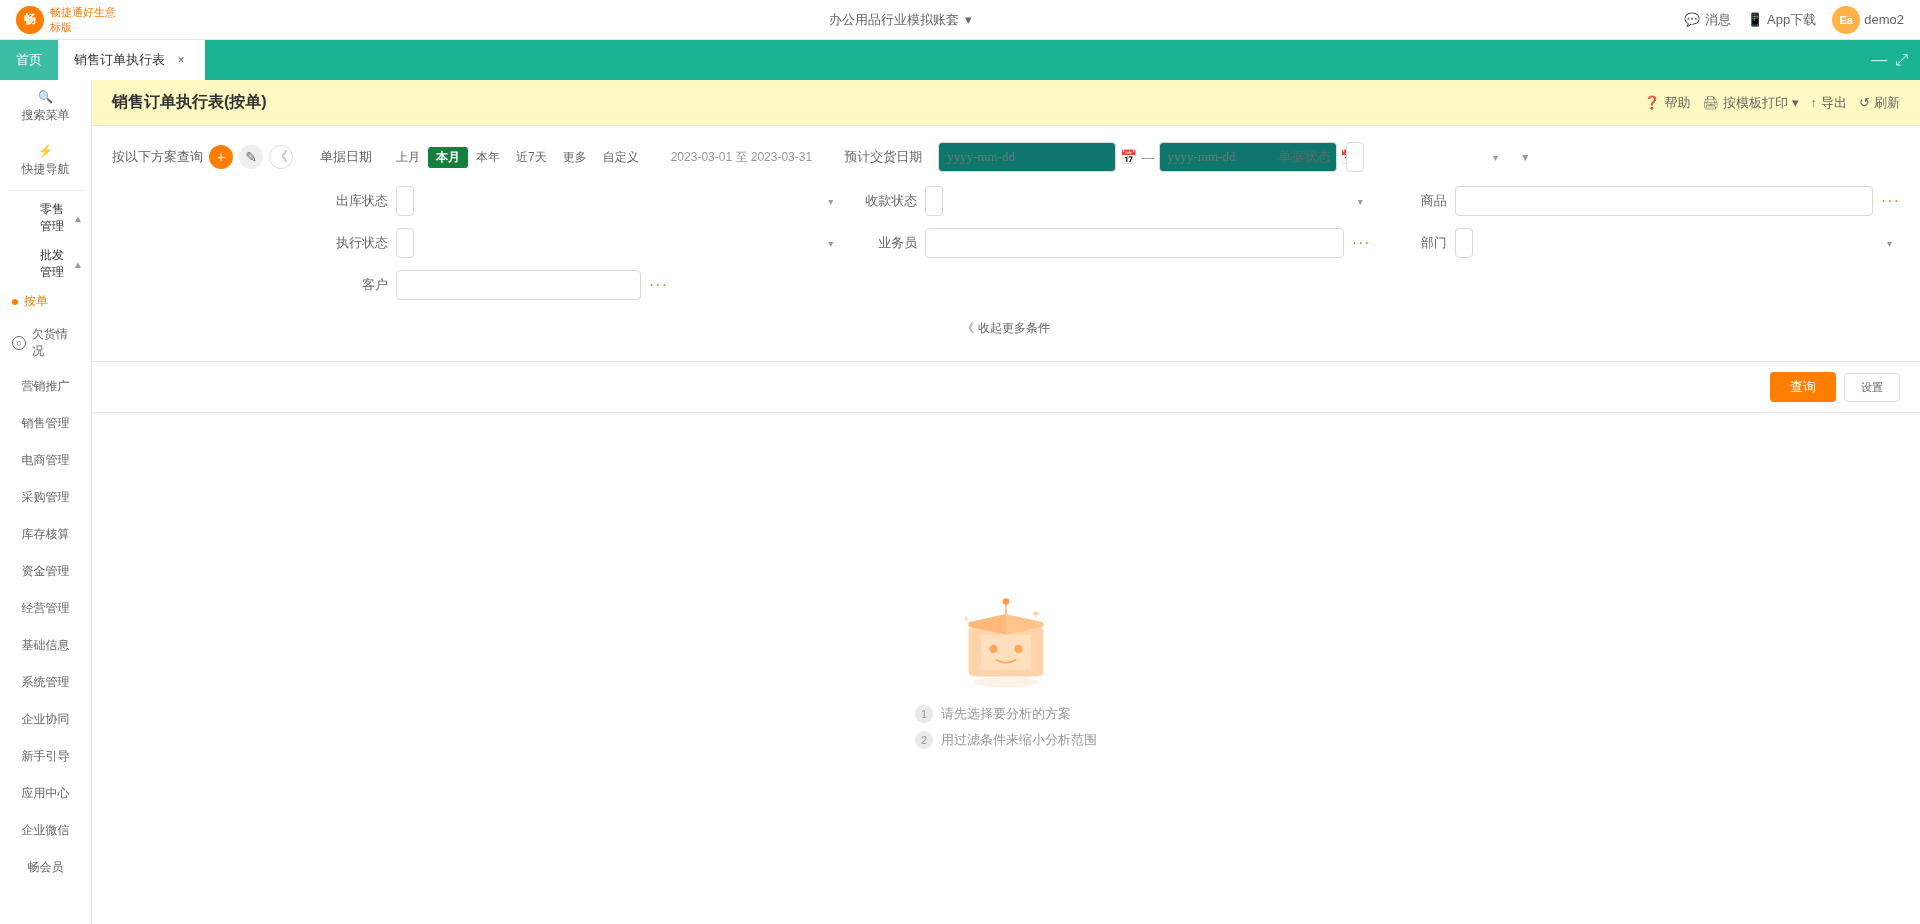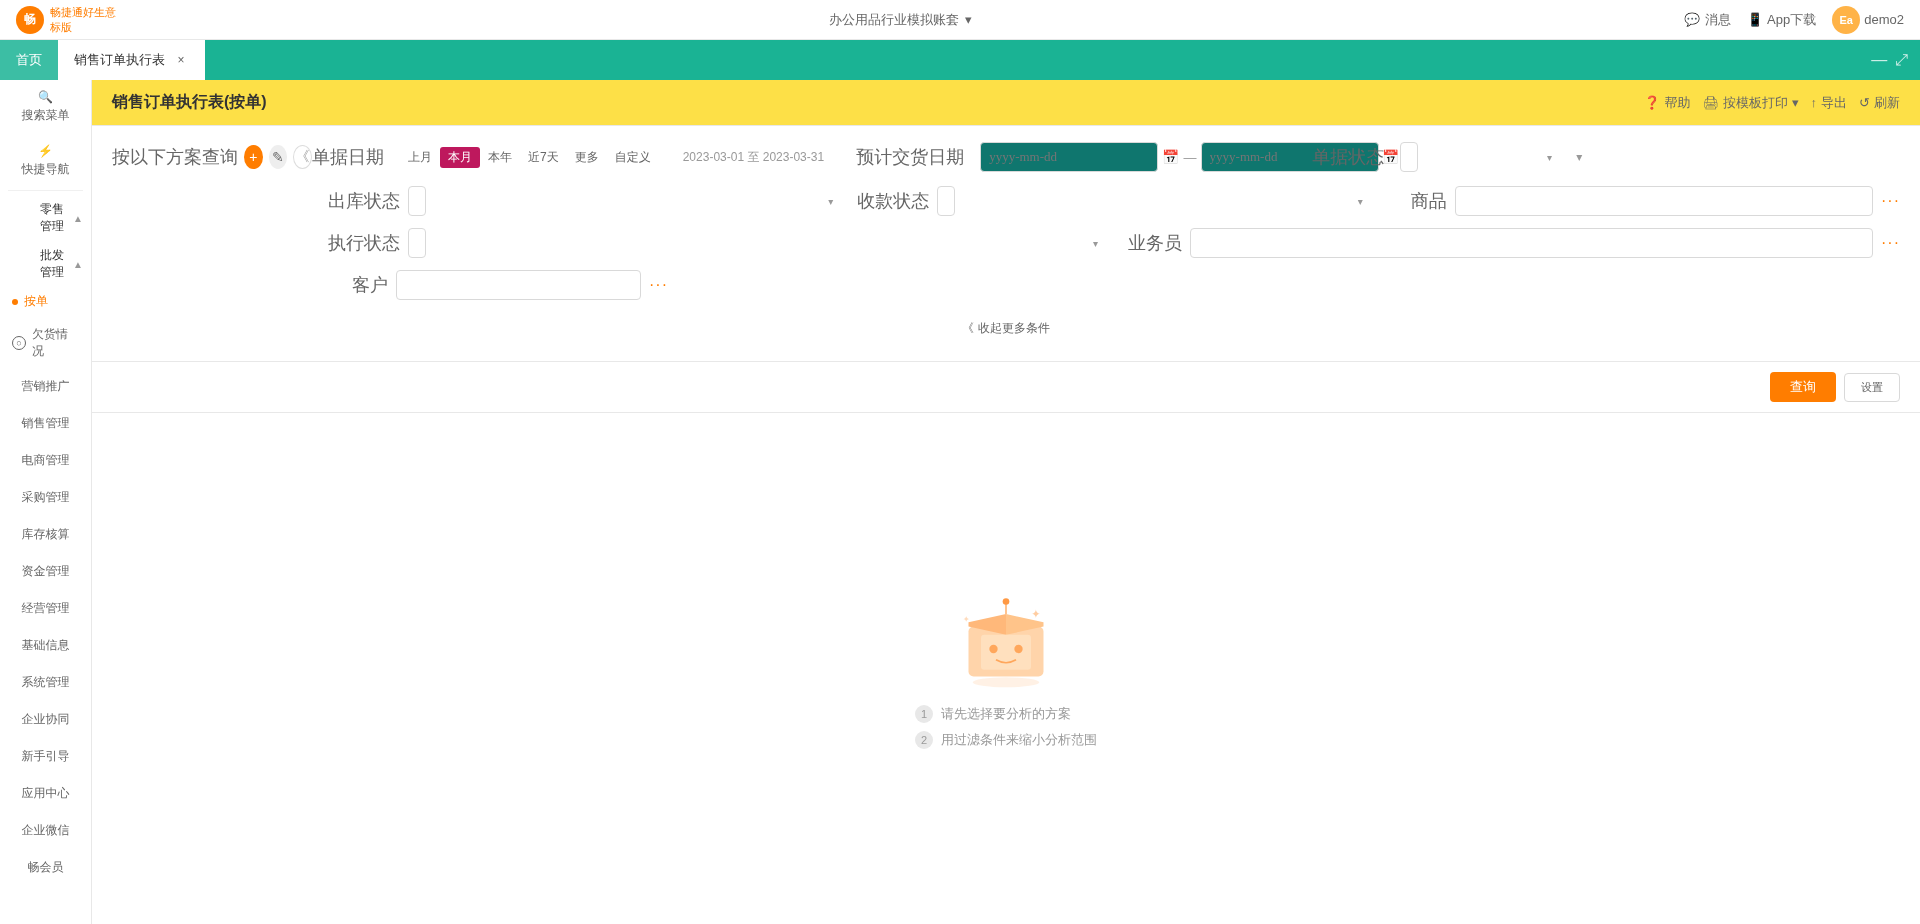--- a/index.html
+++ b/index.html
@@ -61,48 +61,48 @@
     .sidebar-group-header .arrow { font-size: 10px; color: #999; }
     .sidebar-sub-item { padding: 8px 12px; font-size: 12px; color: #666; cursor: pointer; display: flex; align-items: center; gap: 6px; }
     .sidebar-sub-item.active { color: #ff7d00; }
     .sidebar-sub-item .dot { width: 6px; height: 6px; border-radius: 50%; background: #ff7d00; flex-shrink: 0; }
     .sidebar-sub-item .circle-icon { width: 14px; height: 14px; border-radius: 50%; border: 1.5px solid currentColor; display: flex; align-items: center; justify-content: center; font-size: 9px; flex-shrink: 0; }
 
     
     .content-area { flex: 1; display: flex; flex-direction: column; overflow: hidden; }
 
     
-    .page-header { background: #fde047; padding: 12px 20px 0; border-bottom: 1px solid #e8e8e8; display: flex; align-items: center; justify-content: space-between; flex-shrink: 0; }
+    .page-header { background: #fef9c3; padding: 12px 20px 0; border-bottom: 1px solid #e8e8e8; display: flex; align-items: center; justify-content: space-between; flex-shrink: 0; }
     .page-title { font-size: 16px; font-weight: bold; color: #333; padding-bottom: 12px; }
     .page-actions { display: flex; align-items: center; gap: 12px; padding-bottom: 12px; }
     .page-action { display: flex; align-items: center; gap: 4px; color: #666; font-size: 13px; cursor: pointer; }
 
     
     .filter-area { background: #fff; padding: 16px 20px; border-bottom: 1px solid #e8e8e8; flex-shrink: 0; }
     .filter-top { display: flex; align-items: center; margin-bottom: 14px; }
     .filter-left-panel { width: 200px; display: flex; align-items: center; gap: 6px; flex-shrink: 0; }
     .filter-icon-btn { width: 24px; height: 24px; border-radius: 50%; background: #ff7d00; color: white; display: flex; align-items: center; justify-content: center; font-size: 14px; cursor: pointer; }
     .filter-icon-btn.secondary { background: #eee; color: #666; }
     .filter-icon-btn.collapse { background: none; color: #999; border: 1px solid #ddd; }
 
     .filter-row { display: flex; align-items: center; gap: 16px; margin-bottom: 12px; }
     .filter-group { display: flex; align-items: center; gap: 8px; flex: 1; }
-    .filter-label { color: #666; font-size: 18px; white-space: nowrap; min-width: 60px; text-align: right; }
+    .filter-label { color: #666; font-size: 13px; white-space: nowrap; min-width: 60px; text-align: right; }
     .filter-input { flex: 1; height: 30px; border: 1px solid #d9d9d9; border-radius: 4px; padding: 0 8px; font-size: 13px; color: #333; background: white; outline: none; }
     .filter-select { flex: 1; height: 30px; border: 1px solid #d9d9d9; border-radius: 4px; padding: 0 8px; font-size: 13px; color: #333; background: white; outline: none; appearance: none; cursor: pointer; }
     .filter-select-wrap { flex: 1; position: relative; }
     .filter-select-wrap::after { content: '▾'; position: absolute; right: 8px; top: 50%; transform: translateY(-50%); color: #999; pointer-events: none; font-size: 10px; }
     .filter-date-wrap { flex: 1; display: flex; align-items: center; gap: 4px; }
     .filter-date-input { flex: 1; height: 30px; border: 1px solid #d9d9d9; border-radius: 4px; padding: 0 8px; font-size: 13px; color: #ccc; background: #0f766e; outline: none; font-family: Liberation Serif, serif; }
     .filter-date-sep { color: #999; }
     .filter-date-icon { color: #ff7d00; cursor: pointer; font-size: 14px; }
 
     .date-tabs { display: flex; align-items: center; gap: 0; }
     .date-tab { padding: 2px 8px; font-size: 12px; color: #666; cursor: pointer; border-radius: 3px; }
-    .date-tab.active { background: #be185d; color: white; border-radius: 3px; }
+    .date-tab.active { background: #15803d; color: white; border-radius: 3px; font-weight: bold; }
     .date-range-info { font-size: 12px; color: #999; margin-left: 8px; }
     .filter-dots { color: #ff7d00; cursor: pointer; font-size: 16px; letter-spacing: 1px; }
 
     .collapse-bar { text-align: center; padding: 8px 0; cursor: pointer; color: #666; font-size: 12px; display: flex; align-items: center; justify-content: center; gap: 4px; }
 
     
     .toolbar { background: #fff; padding: 10px 20px; display: flex; align-items: center; justify-content: flex-end; gap: 8px; border-bottom: 1px solid #e8e8e8; flex-shrink: 0; }
     .btn-primary { background: #ff7d00; color: white; border: none; padding: 6px 20px; border-radius: 4px; font-size: 13px; cursor: pointer; }
     .btn-secondary { background: white; color: #666; border: 1px solid #d9d9d9; padding: 6px 16px; border-radius: 4px; font-size: 11px; cursor: pointer; }
 
@@ -345,20 +345,28 @@
             <select class="filter-select">
               <option value=""></option>
             </select>
           </div>
         </div>
         <div class="filter-group">
           <span class="filter-label">业务员</span>
           <input class="filter-input" type="text" style="">
           <span class="filter-dots">···</span>
         </div>
+        <div class="filter-group">
+          <span class="filter-label">部门</span>
+          <div class="filter-select-wrap">
+            <select class="filter-select">
+              <option value=""></option>
+            </select>
+          </div>
+        </div>
       </div>
 
       <div class="filter-row">
         <div style="width:200px; flex-shrink:0;"></div>
         <div class="filter-group" style="max-width:340px;">
           <span class="filter-label">客户</span>
           <input class="filter-input" type="text" style="">
           <span class="filter-dots">···</span>
         </div>
       </div>

